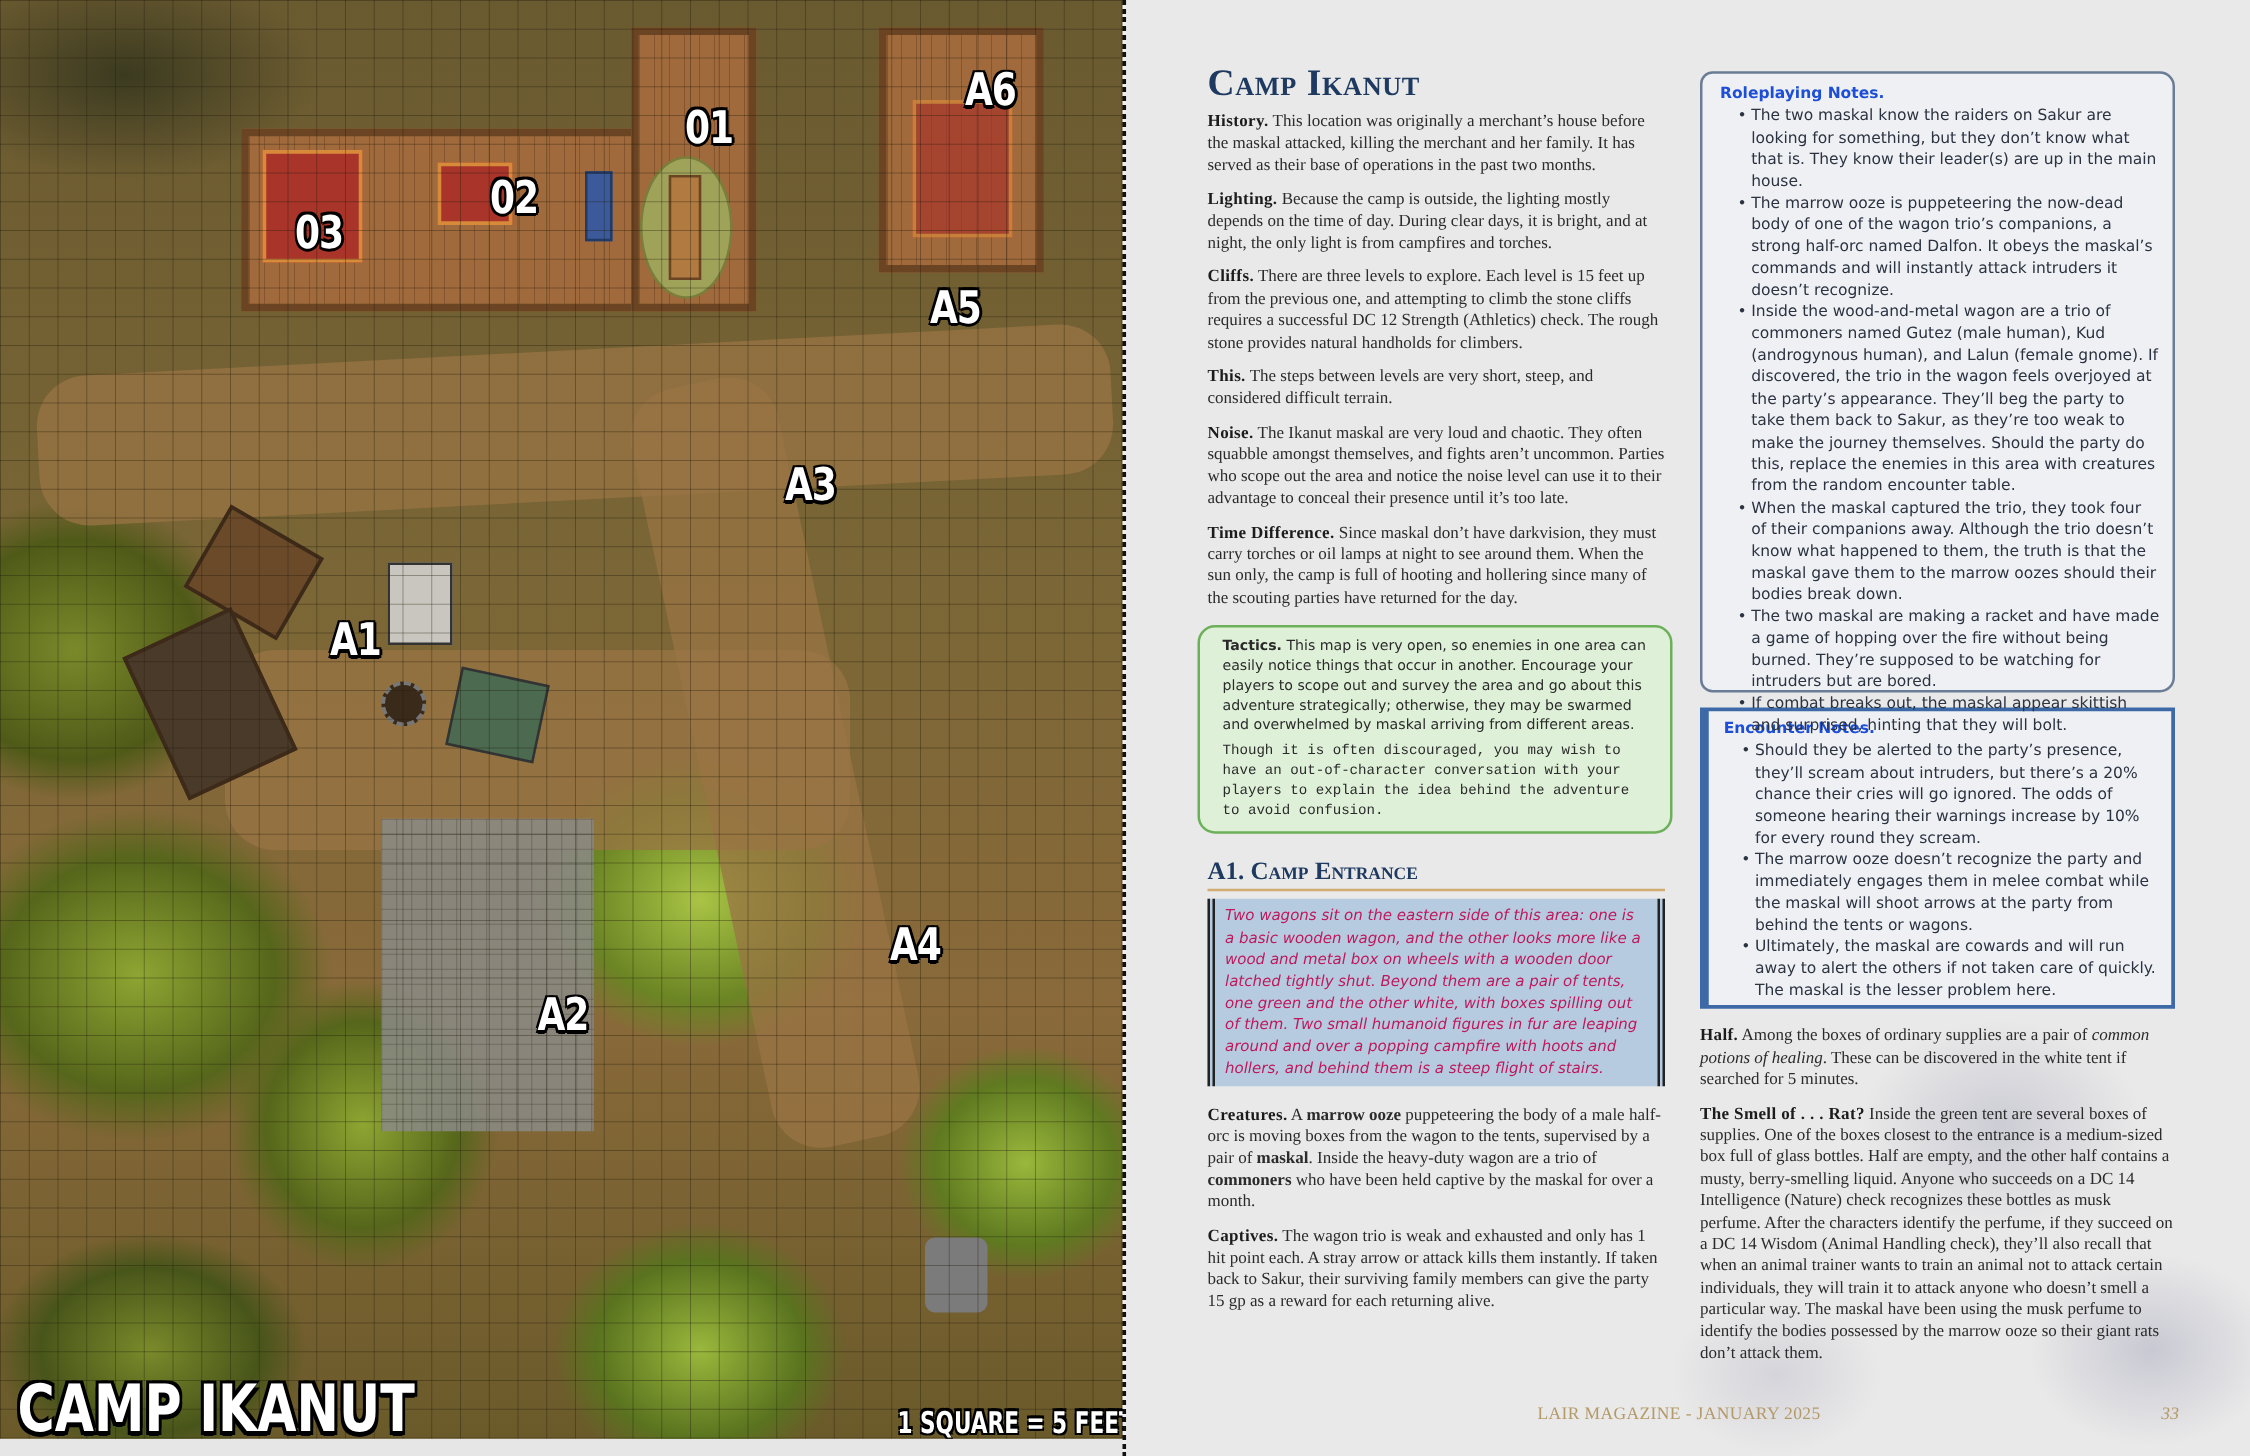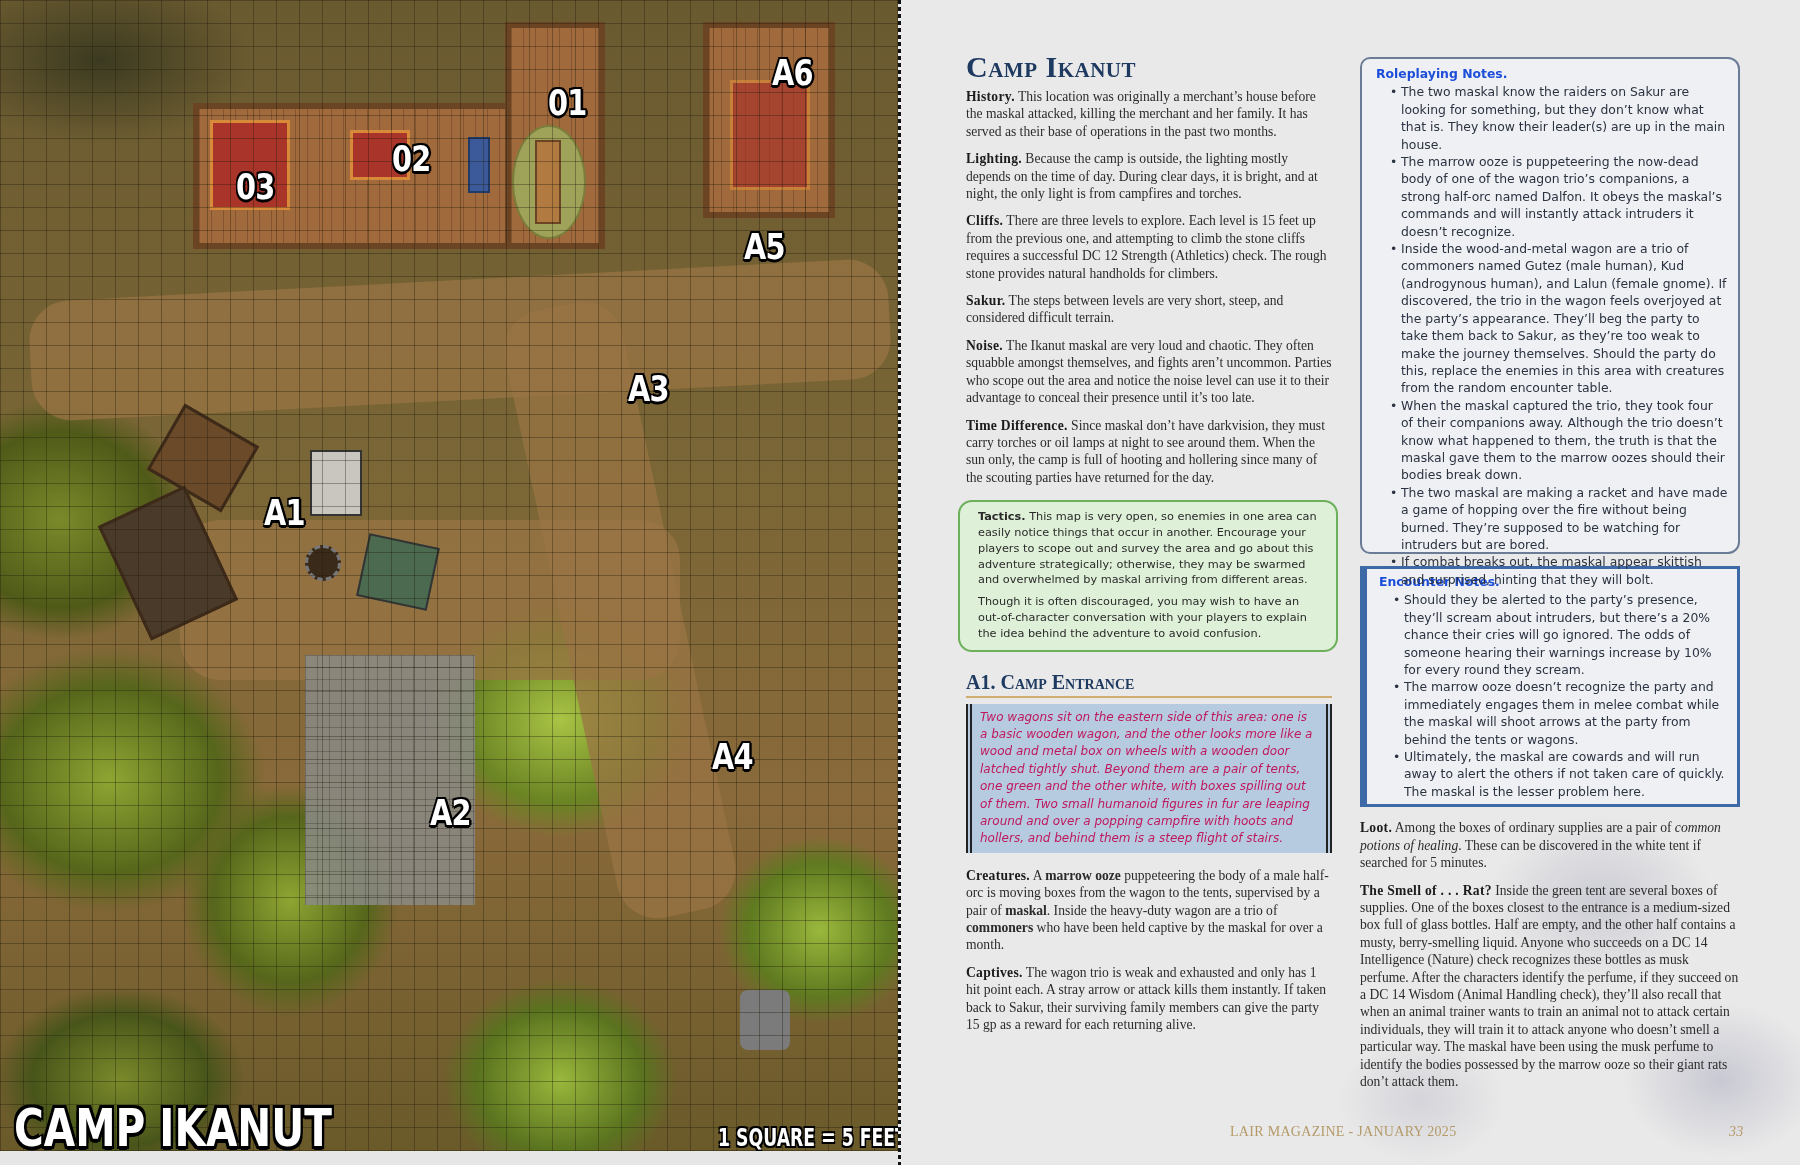--- a/index.html
+++ b/index.html
@@ -47,21 +47,21 @@
       radial-gradient(ellipse 140px 110px at 820px 1080px, rgba(140,140,170,.35), transparent 70%),
       #e9e9e9;}
   .col1{position:absolute;left:65px;top:50px;width:366px;color:#2b2b2b;font-size:13.6px;line-height:17.4px;}
   .col2{position:absolute;left:459px;top:57px;width:380px;}
   h1.title{margin:0 0 4px 0;font-family:"Liberation Serif",serif;font-weight:bold;color:#1f3a60;font-size:30px;font-variant:small-caps;letter-spacing:.5px;line-height:34px;}
   p{margin:0 0 10px 0;}
   b.lead{font-weight:bold;color:#1b1b1b;letter-spacing:.3px;}
   .tactics{position:relative;margin:14px 0 18px -8px;width:380px;background:#dff0d8;border:2px solid #6cb05a;border-radius:14px;
     padding:7px 18px 8px 18px;box-sizing:border-box;font-family:"DejaVu Sans",sans-serif;font-size:11.3px;line-height:15.8px;color:#2a2a2a;}
   .tactics p{margin:0 0 6px 0;}
-  .tactics p:last-child{margin:0;}
+  .tactics p:last-child{margin:0;font-family:Liberation Mono, monospace;}
   h2.sub{margin:12px 0 6px 0;font-family:"Liberation Serif",serif;font-weight:bold;color:#1f3a60;font-size:20px;font-variant:small-caps;
     border-bottom:2px solid #d1ad72;padding-bottom:2px;line-height:24px;}
   .readaloud{background:#b7cbe0;border-left:4px double #222;border-right:4px double #222;border-left-width:6px;border-right-width:6px;
     padding:5px 8px;font-family:"DejaVu Sans",sans-serif;font-style:italic;font-size:12px;line-height:17.4px;color:#be185d;margin:0 0 14px 0;}
   .box-rp{background:#eef0f4;border:2px solid #6b7c96;border-radius:10px 12px 12px 10px;padding:6px 10px 6px 14px;box-sizing:border-box;
     font-family:"DejaVu Sans",sans-serif;font-size:12.4px;line-height:17.4px;color:#2b3240;height:497px;}
   .box-en{margin-top:12px;background:#eef0f4;border:3px solid #3d6aa6;border-left-width:7px;padding:4px 10px 4px 12px;
     font-family:"DejaVu Sans",sans-serif;font-size:12.4px;line-height:17.4px;color:#2b3240;}
   .boxhead{font-weight:bold;color:#1d4ed8;margin:0 0 1px 0;}
   ul{margin:0;padding:0 0 0 14px;list-style:none;}
@@ -116,21 +116,21 @@
 </div>
 <div class="dashedge"></div>
 
 <div class="page">
   <div class="col1">
     <h1 class="title">Camp Ikanut</h1>
 
     <p><b class="lead">History.</b><span> This location was originally a merchant’s house before the maskal attacked, killing the merchant and her family. It has served as their base of operations in the past two months.</span></p>
     <p><b class="lead">Lighting.</b><span> Because the camp is outside, the lighting mostly depends on the time of day. During clear days, it is bright, and at night, the only light is from campfires and torches.</span></p>
     <p><b class="lead">Cliffs.</b><span> There are three levels to explore. Each level is 15 feet up from the previous one, and attempting to climb the stone cliffs requires a successful DC 12 Strength (Athletics) check. The rough stone provides natural handholds for climbers.</span></p>
-    <p><b class="lead">Sakur.</b><span> The steps between levels are very short, steep, and considered difficult terrain.</span></p>
+    <p><b class="lead">This.</b><span> The steps between levels are very short, steep, and considered difficult terrain.</span></p>
     <p><b class="lead">Noise.</b><span> The Ikanut maskal are very loud and chaotic. They often squabble amongst themselves, and fights aren’t uncommon. Parties who scope out the area and notice the noise level can use it to their advantage to conceal their presence until it’s too late.</span></p>
     <p><b class="lead">Time Difference.</b><span> Since maskal don’t have darkvision, they must carry torches or oil lamps at night to see around them. When the sun only, the camp is full of hooting and hollering since many of the scouting parties have returned for the day.</span></p>
 
     <div class="tactics">
       <p><b>Tactics.</b><span> This map is very open, so enemies in one area can easily notice things that occur in another. Encourage your players to scope out and survey the area and go about this adventure strategically; otherwise, they may be swarmed and overwhelmed by maskal arriving from different areas.</span></p>
       <p>Though it is often discouraged, you may wish to have an out-of-character conversation with your players to explain the idea behind the adventure to avoid confusion.</p>
     </div>
 
     <h2 class="sub">A1. Camp Entrance</h2>
     <div class="readaloud">Two wagons sit on the eastern side of this area: one is a basic wooden wagon, and the other looks more like a wood and metal box on wheels with a wooden door latched tightly shut. Beyond them are a pair of tents, one green and the other white, with boxes spilling out of them. Two small humanoid figures in fur are leaping around and over a popping campfire with hoots and hollers, and behind them is a steep flight of stairs.</div>
@@ -155,20 +155,20 @@
     <div class="box-en">
       <div class="boxhead">Encounter Notes.</div>
       <ul>
         <li>Should they be alerted to the party’s presence, they’ll scream about intruders, but there’s a 20% chance their cries will go ignored. The odds of someone hearing their warnings increase by 10% for every round they scream.</li>
         <li>The marrow ooze doesn’t recognize the party and immediately engages them in melee combat while the maskal will shoot arrows at the party from behind the tents or wagons.</li>
         <li>Ultimately, the maskal are cowards and will run away to alert the others if not taken care of quickly. The maskal is the lesser problem here.</li>
       </ul>
     </div>
 
     <div class="prose">
-      <p><b class="lead">Loot.</b><span> Among the boxes of ordinary supplies are a pair of </span><i>common potions of healing</i><span>. These can be discovered in the white tent if searched for 5 minutes.</span></p>
+      <p><b class="lead">Half.</b><span> Among the boxes of ordinary supplies are a pair of </span><i>common potions of healing</i><span>. These can be discovered in the white tent if searched for 5 minutes.</span></p>
       <p><b class="lead">The Smell of . . . Rat?</b><span> Inside the green tent are several boxes of supplies. One of the boxes closest to the entrance is a medium-sized box full of glass bottles. Half are empty, and the other half contains a musty, berry-smelling liquid. Anyone who succeeds on a DC 14 Intelligence (Nature) check recognizes these bottles as musk perfume. After the characters identify the perfume, if they succeed on a DC 14 Wisdom (Animal Handling check), they’ll also recall that when an animal trainer wants to train an animal not to attack certain individuals, they will train it to attack anyone who doesn’t smell a particular way. The maskal have been using the musk perfume to identify the bodies possessed by the marrow ooze so their giant rats don’t attack them.</span></p>
     </div>
   </div>
 
   <div class="footer" style="left:329px;">LAIR MAGAZINE - JANUARY 2025</div>
   <div class="footer" style="left:828px;font-style:italic;">33</div>
 </div>
 
 </body></html>

